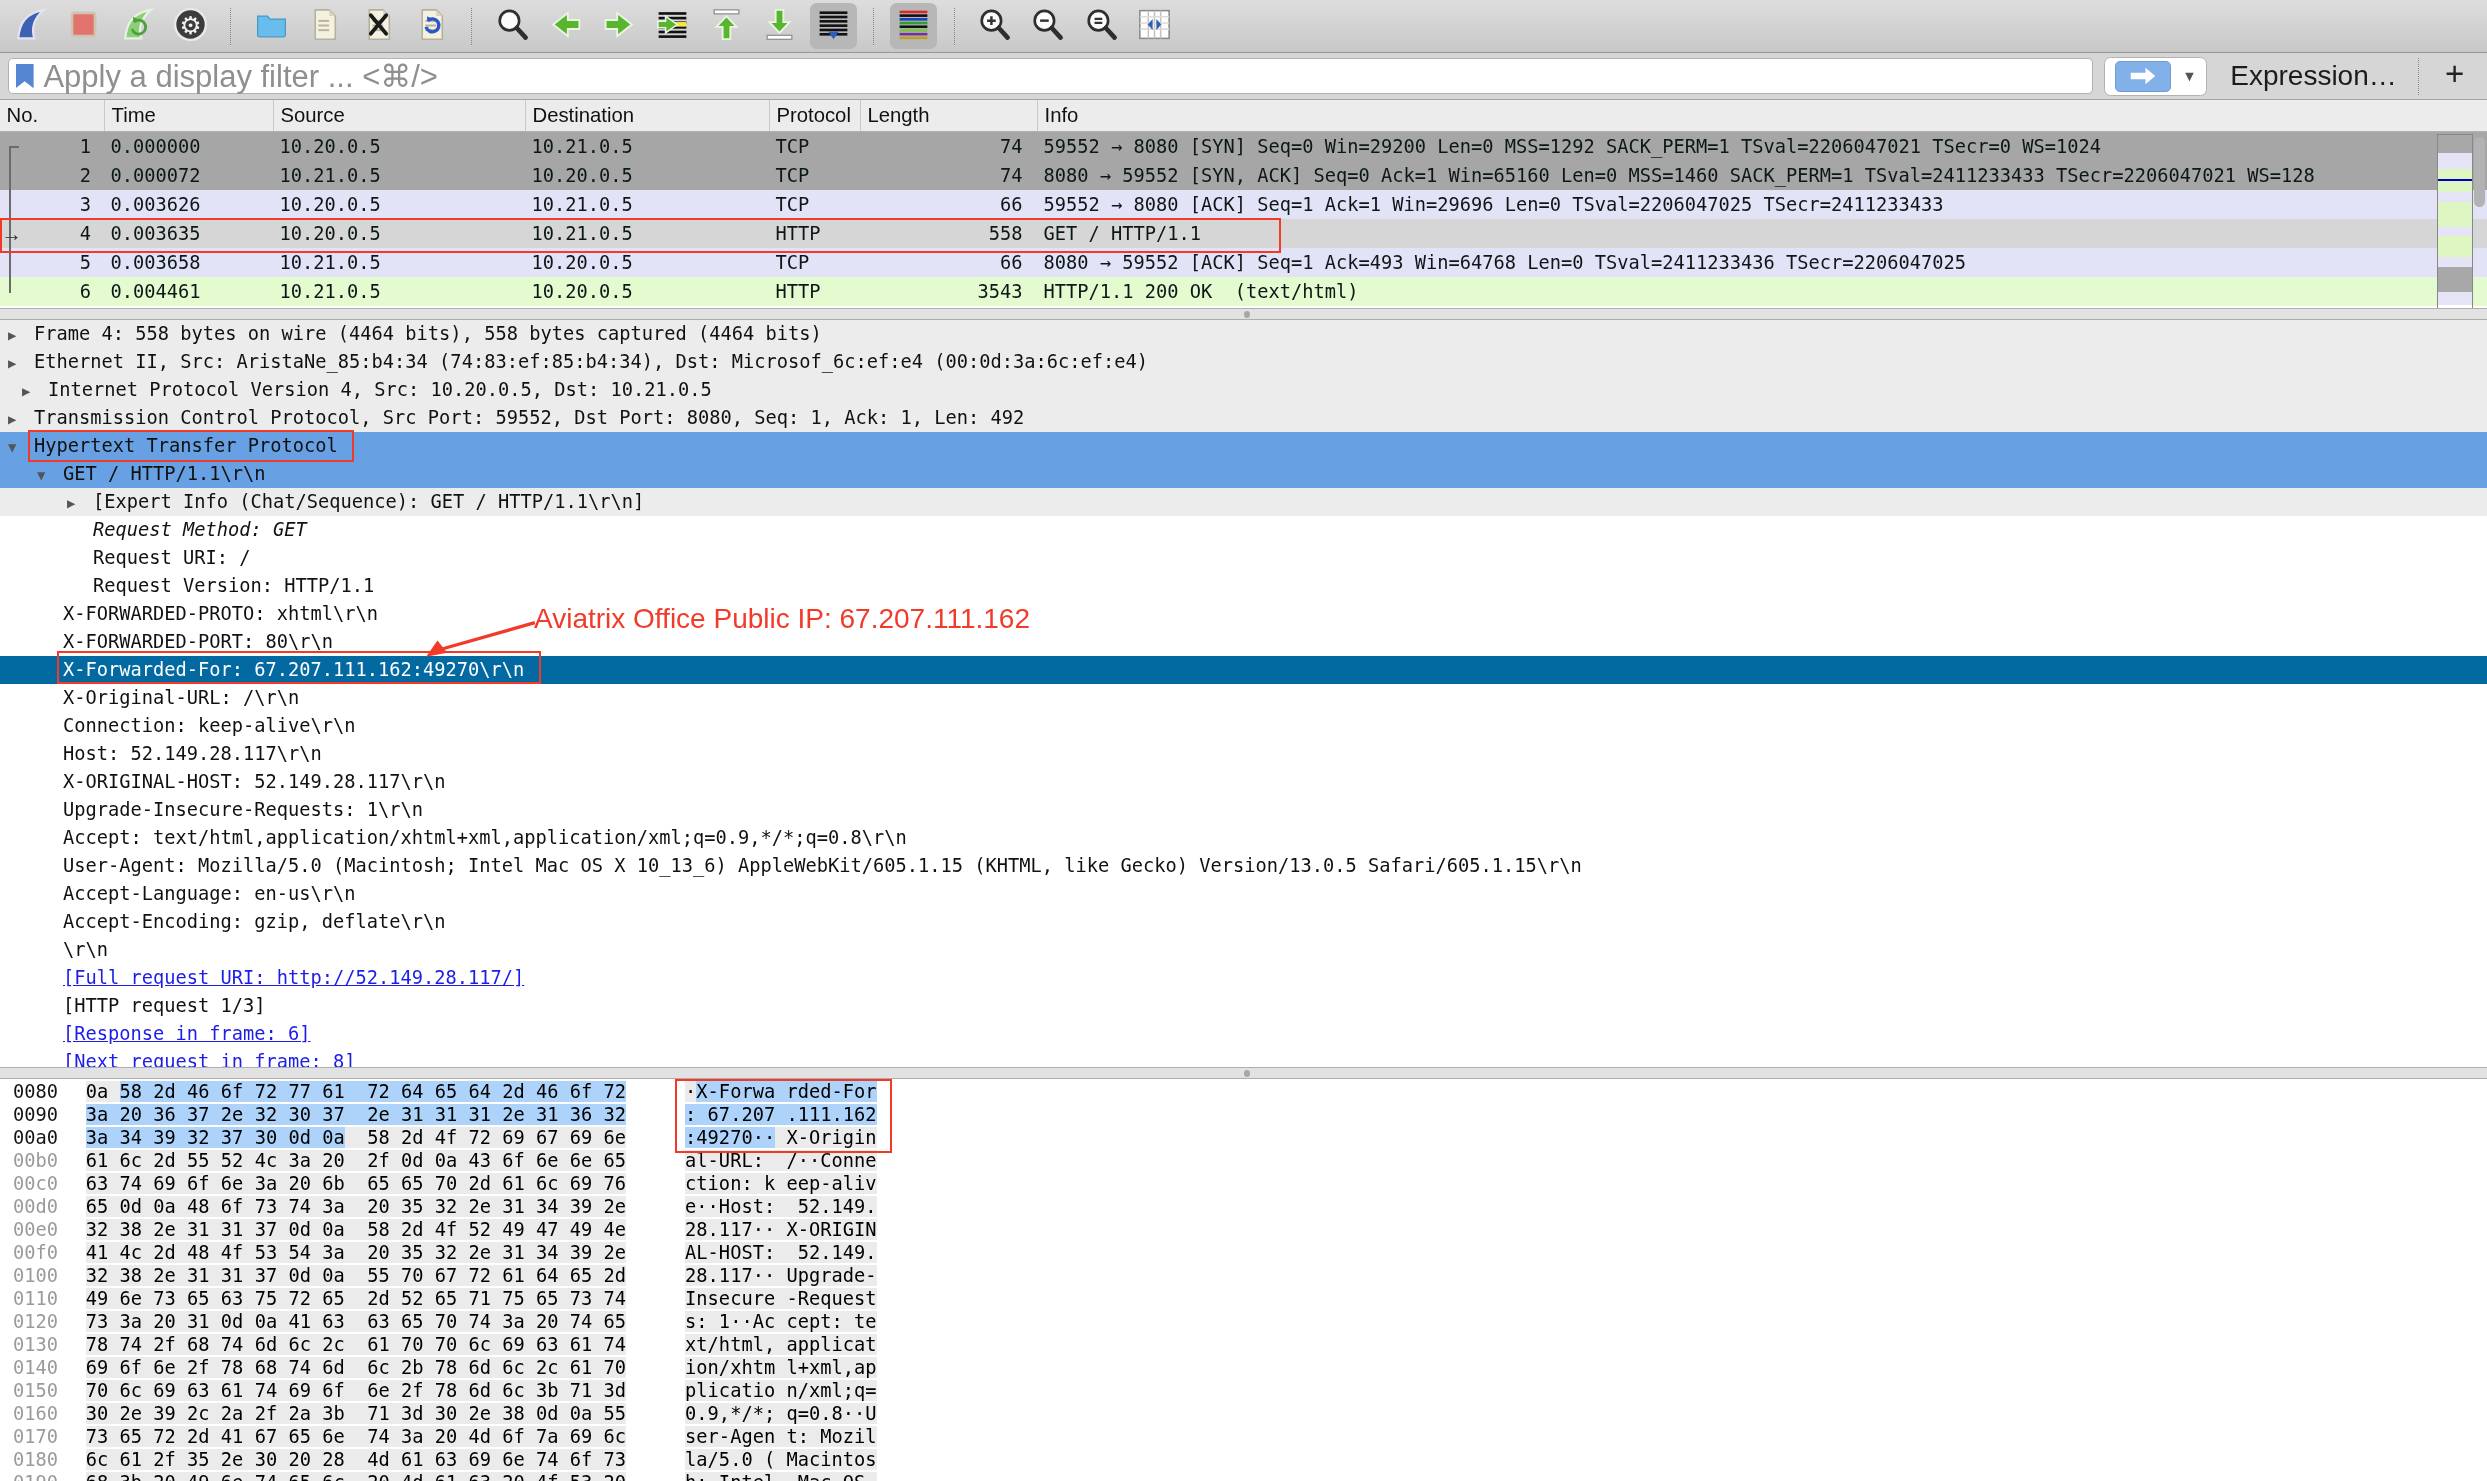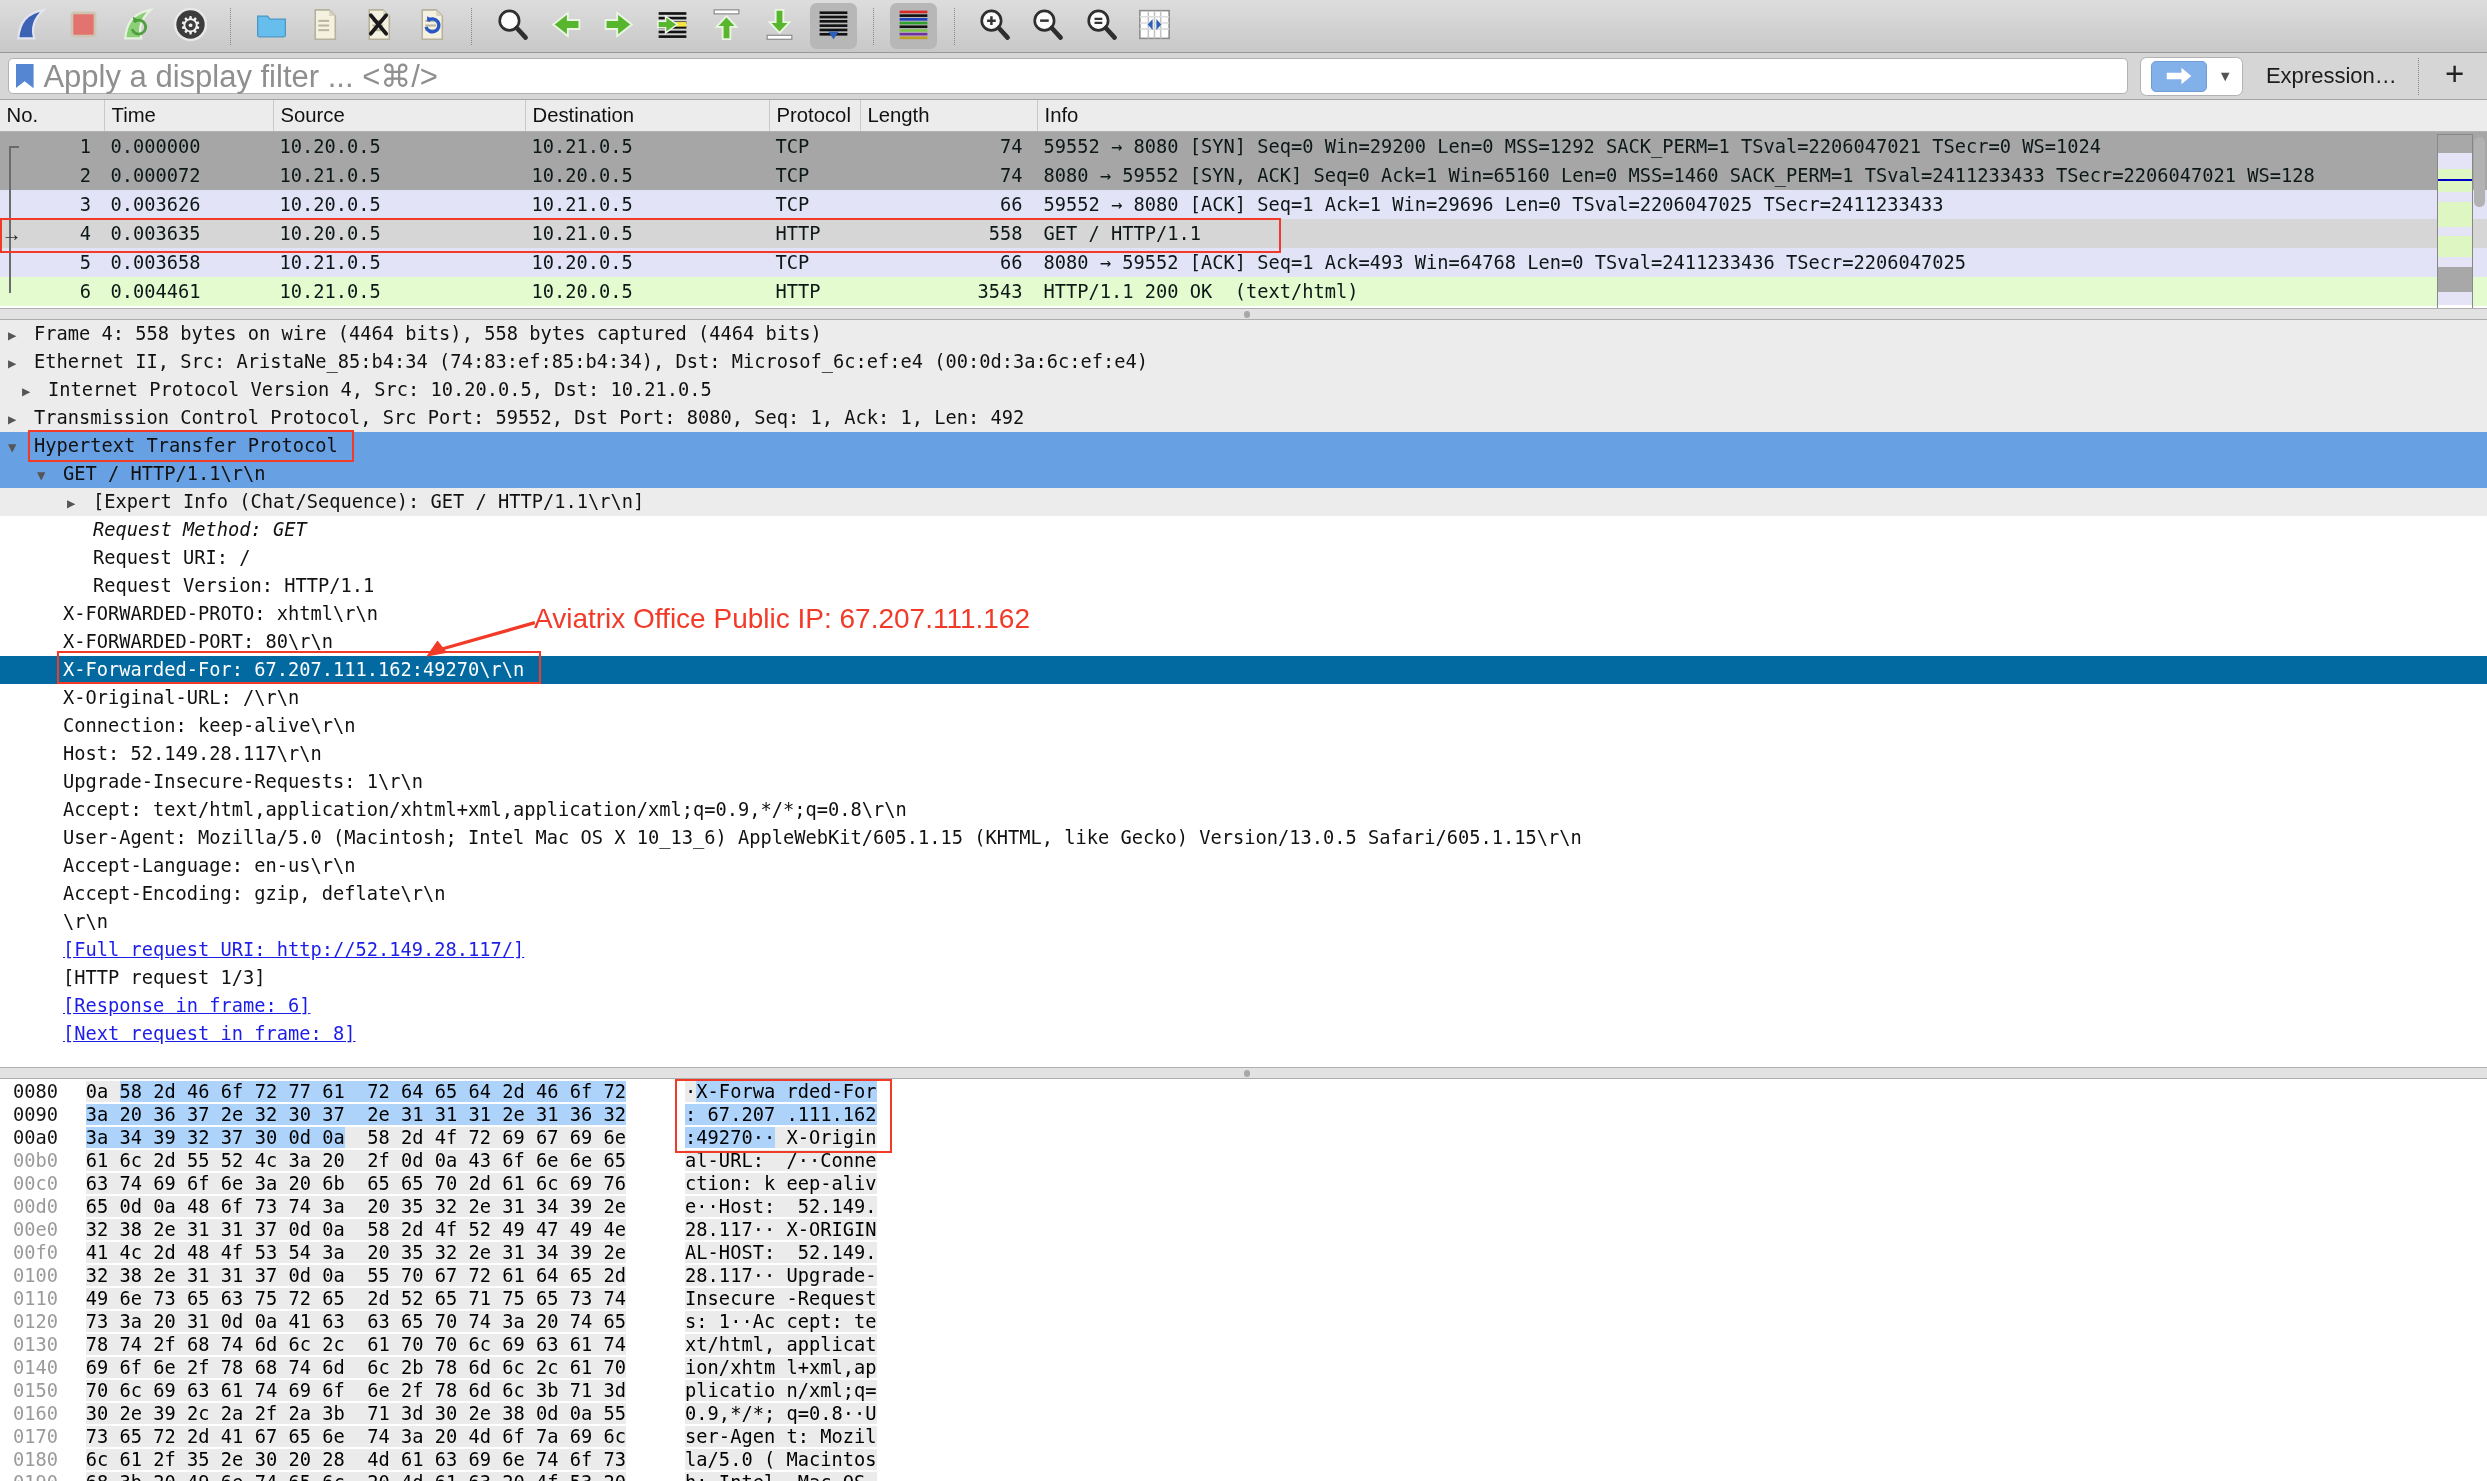--- a/index.html
+++ b/index.html
@@ -15,21 +15,21 @@
   .tsep{width:0;height:37px;border-left:1.6px dotted #878787;margin:0 9.8px}
 
   
   .filterbar{height:46px;background:#d6d6d6;border-bottom:0.8px solid #a3a3a3;display:flex;align-items:center;padding:0 8.1px;gap:11.4px}
   .ffield{flex:1;height:34px;background:#fff;border:0.8px solid #b2b2b2;border-radius:4.9px;display:flex;align-items:center;gap:9.8px;padding:0 6.5px}
   .fbookmark{width:18px;height:24.4px;background:#5586d2;clip-path:polygon(0 0,100% 0,100% 100%,50% 72%,0 100%)}
   .fplaceholder{color:#8f8f8f;font-size:31px;white-space:pre}
   .fapply{display:flex;align-items:center;gap:11.4px;background:#fff;border:0.8px solid #b2b2b2;border-radius:6.5px;height:37px;padding:0 9.8px}
   .fapply-btn{width:54px;height:29px;background:#82b0e8;border:0.8px solid #6f9cd4;border-radius:4.9px;display:flex;align-items:center;justify-content:center}
   .fcaret{font-size:14.6px;color:#555}
-  .fexpr{font-size:22px;color:#1c1c1c;margin-left:11.4px}
+  .fexpr{font-size:28px;color:#1c1c1c;margin-left:11.4px}
   .fplus{font-size:33px;color:#222;margin:0 14.6px 4.9px 4.9px}
 
   
   .phdr{height:31px;background:#ececec;border-bottom:0.8px solid #b1b1b1;display:grid;
     grid-template-columns:104px 169px 252px 244px 91px 177px 1fr;font-size:20.3px;color:#111;align-items:center}
   .hcell{padding-left:6.5px;border-left:0.8px solid #c9c9c9;height:100%;display:flex;align-items:center}
   .hcell:first-child{border-left:none}
   .plist{position:relative;height:176px}
   .prow{display:grid;grid-template-columns:104px 169px 252px 244px 91px 177px 1fr;height:29px;line-height:29px;
     font-family:"DejaVu Sans Mono",monospace;font-size:18.7px;color:#0c1717;white-space:pre}
@@ -306,20 +306,21 @@
       <div class="drow band" style="padding-left: 67px;"><span class="caret">▶</span><span>[Expert Info (Chat/Sequence): GET / HTTP/1.1\r\n]</span></div>
       <div class="drow" style="padding-left: 67px; font-style: italic;"><span class="caret"></span><span>Request Method: GET</span></div>
       <div class="drow" style="padding-left: 67px;"><span class="caret"></span><span>Request URI: /</span></div>
       <div class="drow" style="padding-left: 67px;"><span class="caret"></span><span>Request Version: HTTP/1.1</span></div>
       <div class="drow" style="padding-left: 37px;"><span class="caret"></span><span>X-FORWARDED-PROTO: xhtml\r\n</span></div>
       <div class="drow" style="padding-left: 37px;"><span class="caret"></span><span>X-FORWARDED-PORT: 80\r\n</span></div>
       <div class="drow sel2" style="padding-left: 37px;"><span class="caret"></span><span>X-Forwarded-For: 67.207.111.162:49270\r\n</span></div>
       <div class="drow" style="padding-left: 37px;"><span class="caret"></span><span>X-Original-URL: /\r\n</span></div>
       <div class="drow" style="padding-left: 37px;"><span class="caret"></span><span>Connection: keep-alive\r\n</span></div>
       <div class="drow" style="padding-left: 37px;"><span class="caret"></span><span>Host: 52.149.28.117\r\n</span></div>
+      <div class="drow" style="padding-left: 37px;"><span class="caret"></span><span>X-ORIGINAL-HOST: 52.149.28.117\r\n</span></div>
       <div class="drow" style="padding-left: 37px;"><span class="caret"></span><span>Upgrade-Insecure-Requests: 1\r\n</span></div>
       <div class="drow" style="padding-left: 37px;"><span class="caret"></span><span>Accept: text/html,application/xhtml+xml,application/xml;q=0.9,*/*;q=0.8\r\n</span></div>
       <div class="drow" style="padding-left: 37px;"><span class="caret"></span><span>User-Agent: Mozilla/5.0 (Macintosh; Intel Mac OS X 10_13_6) AppleWebKit/605.1.15 (KHTML, like Gecko) Version/13.0.5 Safari/605.1.15\r\n</span></div>
       <div class="drow" style="padding-left: 37px;"><span class="caret"></span><span>Accept-Language: en-us\r\n</span></div>
       <div class="drow" style="padding-left: 37px;"><span class="caret"></span><span>Accept-Encoding: gzip, deflate\r\n</span></div>
       <div class="drow" style="padding-left: 37px;"><span class="caret"></span><span>\r\n</span></div>
       <div class="drow" style="padding-left: 37px;"><span class="caret"></span><span class="dlink">[Full request URI: http://52.149.28.117/]</span></div>
       <div class="drow" style="padding-left: 37px;"><span class="caret"></span><span>[HTTP request 1/3]</span></div>
       <div class="drow" style="padding-left: 37px;"><span class="caret"></span><span class="dlink">[Response in frame: 6]</span></div>
       <div class="drow" style="padding-left: 37px;"><span class="caret"></span><span class="dlink">[Next request in frame: 8]</span></div>

